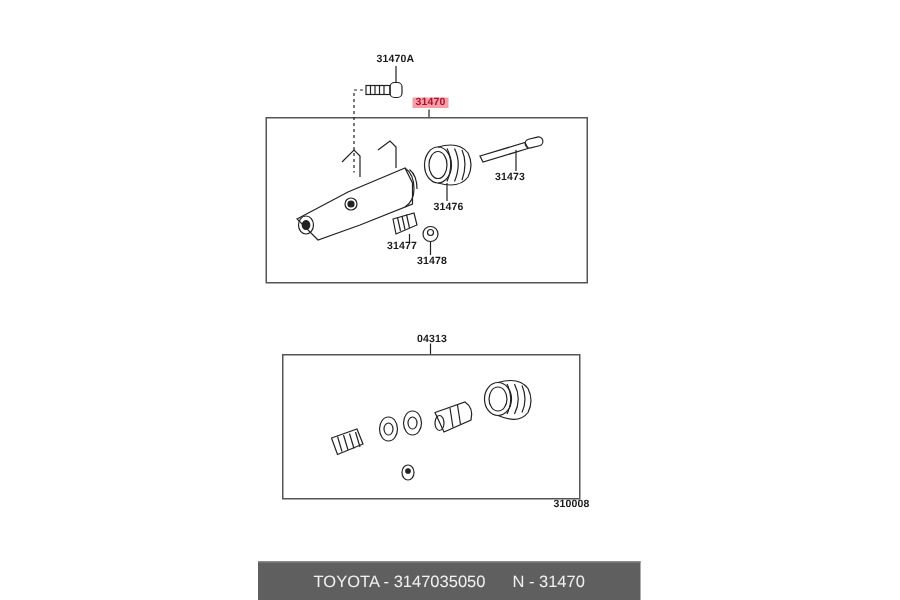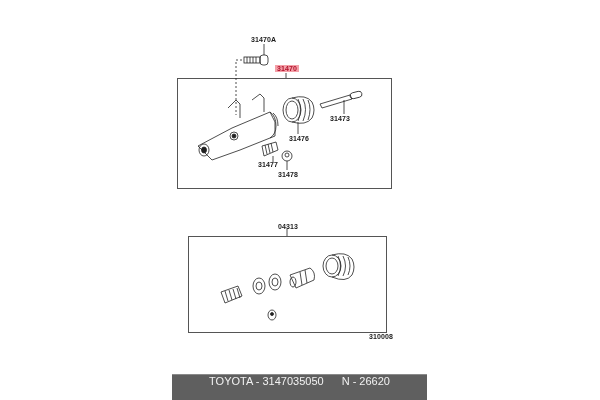--- a/index.html
+++ b/index.html
@@ -14,21 +14,21 @@
       letter-spacing: 0.1px; white-space: nowrap;
     }
     .lbl.hl {
       background: #f4a0a8; color: #b0102a; padding: 0 2px;
     }
     .box { position: absolute; border: 1px solid #555; }
     svg.diagram { position: absolute; left: 0; top: 0; }
     .footer {
       position: absolute; left: 172px; top: 374px; width: 255px; height: 26px;
       background: #5f5f5f; color: #f2f2f2; font-size: 11px;
-      display: flex; justify-content: center; gap: 18px;
+      display: flex; align-items: center; justify-content: center; gap: 18px;
       border-top: 1px solid #8a8a8a;
     }
   </style>
 </head>
 <body>
 
 <div class="box" style="left:177px; top:78px; width:213px; height:109px;"></div>
 
 <div class="box" style="left:188px; top:236px; width:197px; height:95px;"></div>
 
@@ -132,14 +132,14 @@
 <span class="lbl hl" style="left:275px; top:65px;">31470</span>
 <span class="lbl" style="left:330px; top:115px;">31473</span>
 <span class="lbl" style="left:289px; top:135px;">31476</span>
 <span class="lbl" style="left:258px; top:161px;">31477</span>
 <span class="lbl" style="left:278px; top:171px;">31478</span>
 <span class="lbl" style="left:278px; top:223px;">04313</span>
 <span class="lbl" style="left:369px; top:333px;">310008</span>
 
 <div class="footer">
   <span>TOYOTA - 3147035050</span>
-  <span>N - 26620</span>
+  <span>N - 31470</span>
 </div>
 
 </body></html>

